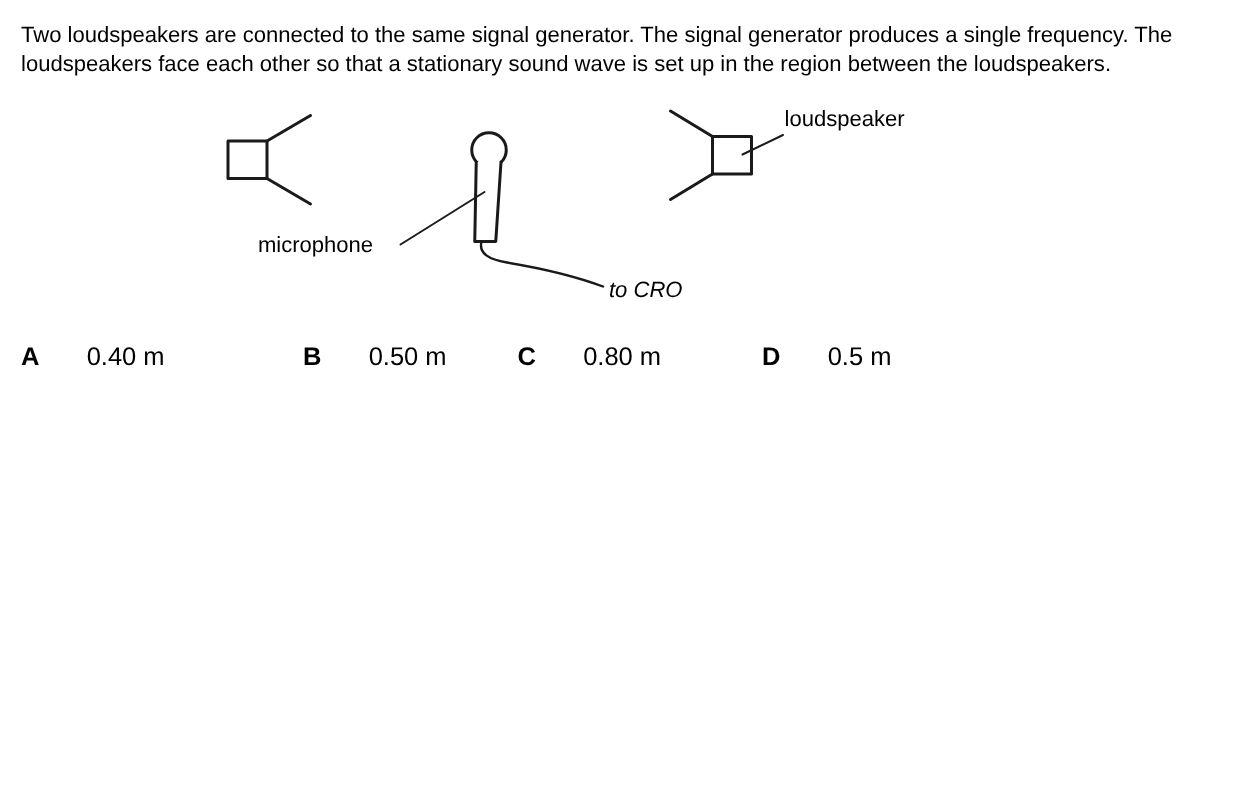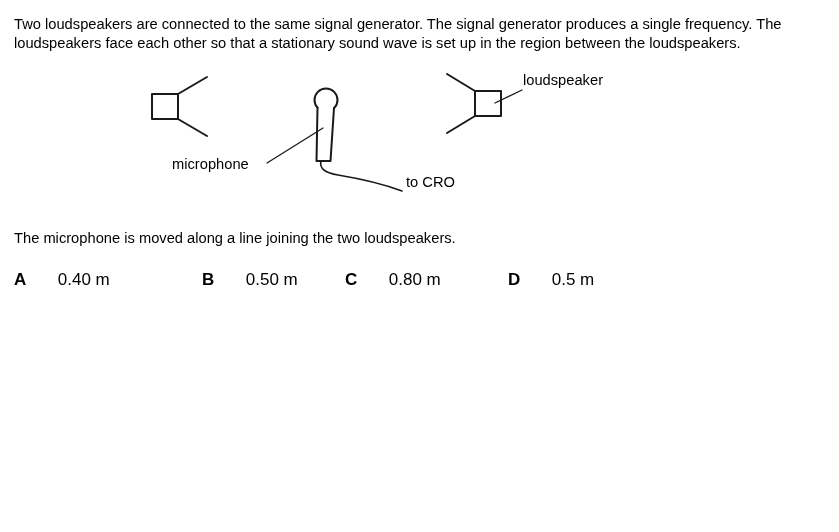--- a/index.html
+++ b/index.html
@@ -58,21 +58,21 @@
   }
   .diagram-label {
     position: absolute;
     font-size: 14.7px;
     line-height: 17px;
     color: #000000;
     white-space: nowrap;
   }
   .lbl-loudspeaker { left: 509px; top: 2px; }
   .lbl-microphone  { left: 158px; top: 86px; }
-  .lbl-cro         { left: 392px; top: 104px; }
+  .lbl-cro         { left: 392px; top: 116px; font-style: italic; }
 
   
   .options {
     position: relative;
     margin-top: 22px;
     height: 24px;
     width: 806px;
   }
   .option {
     position: absolute;
@@ -132,21 +132,20 @@
     </svg>
 
     <span class="diagram-label lbl-loudspeaker">loudspeaker</span>
 
     <span class="diagram-label lbl-microphone">microphone</span>
 
     <span class="diagram-label lbl-cro">to CRO</span>
   </div>
 
 
-  <p class="para block-gap">The microphone is moved along a line joining the two loudspeakers.</p>
 
 
 
   <div class="options">
     <div class="option opt-0">
       <span class="opt-letter">A</span>
       <span class="opt-gap"></span>
       <span class="opt-value">0.40 m</span>
     </div>
     <div class="option opt-1">

